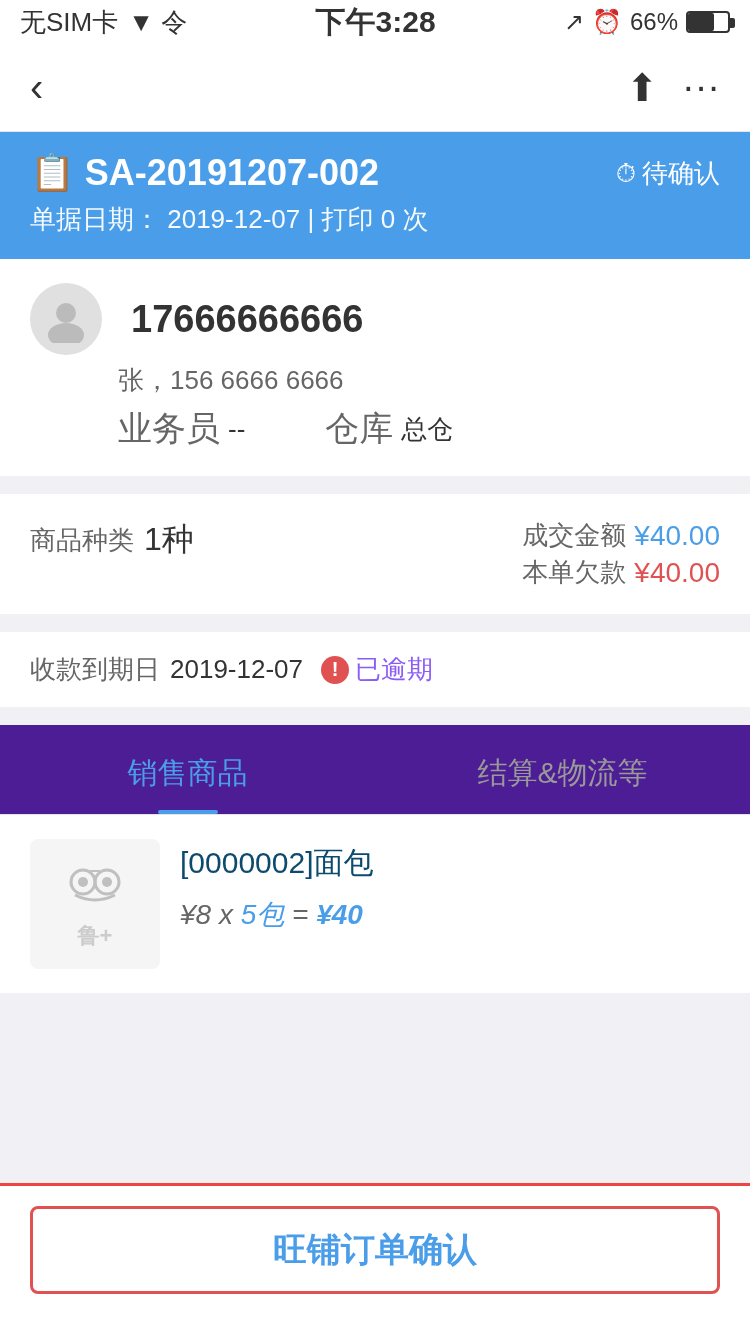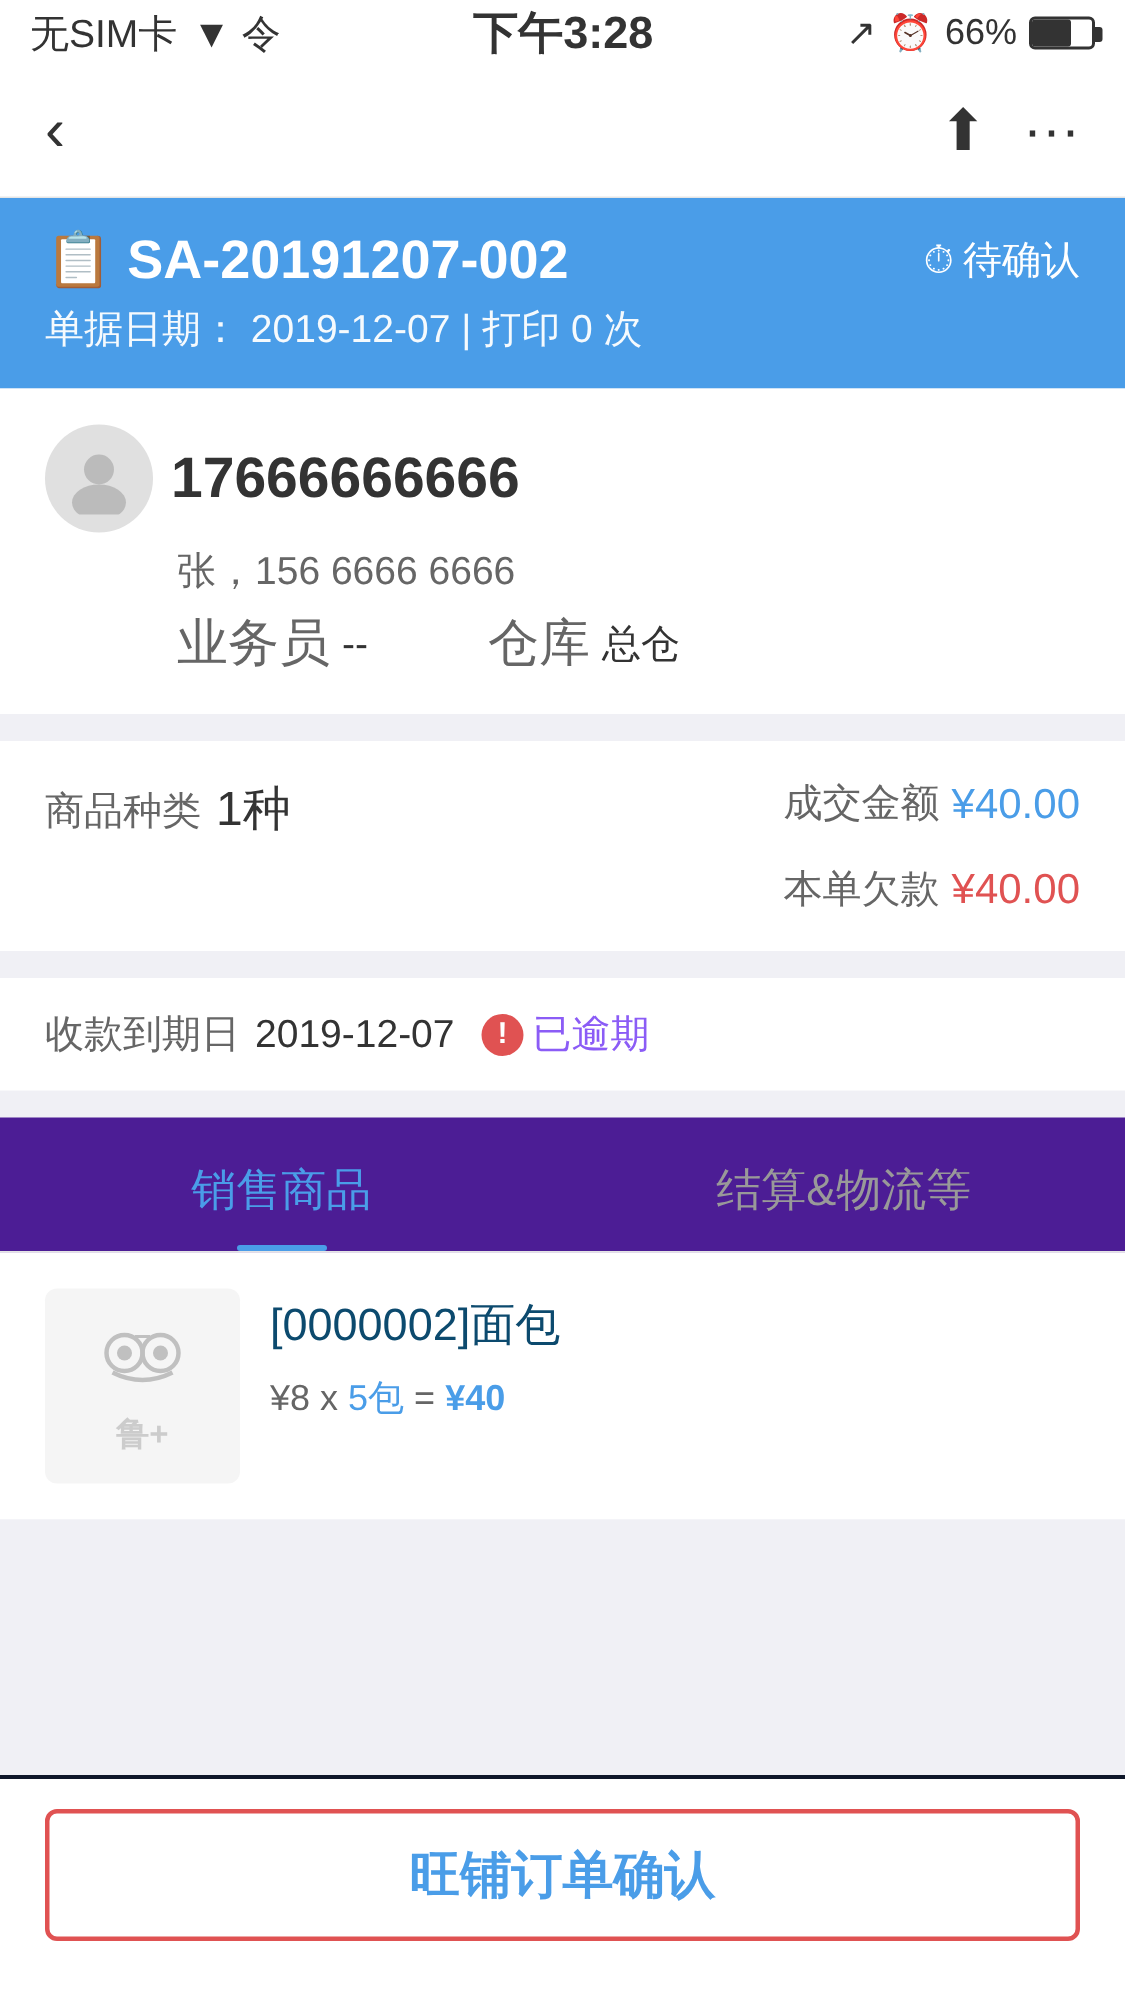--- a/index.html
+++ b/index.html
@@ -109,21 +109,21 @@
 
     
     .customer-section {
       background: #fff;
       padding: 24px 30px;
       margin-bottom: 18px;
     }
     .customer-row {
       display: flex;
       align-items: center;
-      gap: 12px;
+      gap: 29px;
       margin-bottom: 8px;
     }
     .avatar {
       width: 72px;
       height: 72px;
       border-radius: 50%;
       background: #e0e0e0;
       display: flex;
       align-items: center;
       justify-content: center;
@@ -180,21 +180,21 @@
       color: #666;
     }
     .summary-value {
       font-size: 32px;
       color: #333;
     }
     .summary-right {
       display: flex;
       flex-direction: column;
       align-items: flex-end;
-      gap: 22px;
+      gap: 2px;
     }
     .summary-amount-row {
       display: flex;
       align-items: center;
       gap: 8px;
       font-size: 26px;
     }
     .amount-label { color: #666; }
     .amount-value-blue { color: #4a9de8; font-size: 28px; }
     .amount-value-red { color: #e05252; font-size: 28px; }
@@ -294,22 +294,23 @@
     .product-info {
       flex: 1;
       padding-top: 4px;
     }
     .product-name {
       font-size: 30px;
       color: #0c4a6e;
       margin-bottom: 12px;
     }
     .product-price-row {
-      font-size: 24px;
+      font-size: 28px;
       color: #666;
+      font-style: italic;
     }
     .product-total {
       color: #4a9de8;
       font-weight: 600;
     }
     .product-qty {
       color: #4a9de8;
     }
 
     
@@ -319,21 +320,21 @@
     }
 
     
     .confirm-btn-wrap {
       position: fixed;
       bottom: 0;
       left: 0;
       width: 750px;
       background: #fff;
       padding: 20px 30px 40px;
-      border-top: 3px solid #0f172a;
+      border-top: 3px solid #ef4444;
     }
     .confirm-btn {
       width: 100%;
       height: 88px;
       border: 3px solid #e05252;
       background: #fff;
       color: #4a9de8;
       font-size: 34px;
       font-weight: 600;
       border-radius: 8px;

